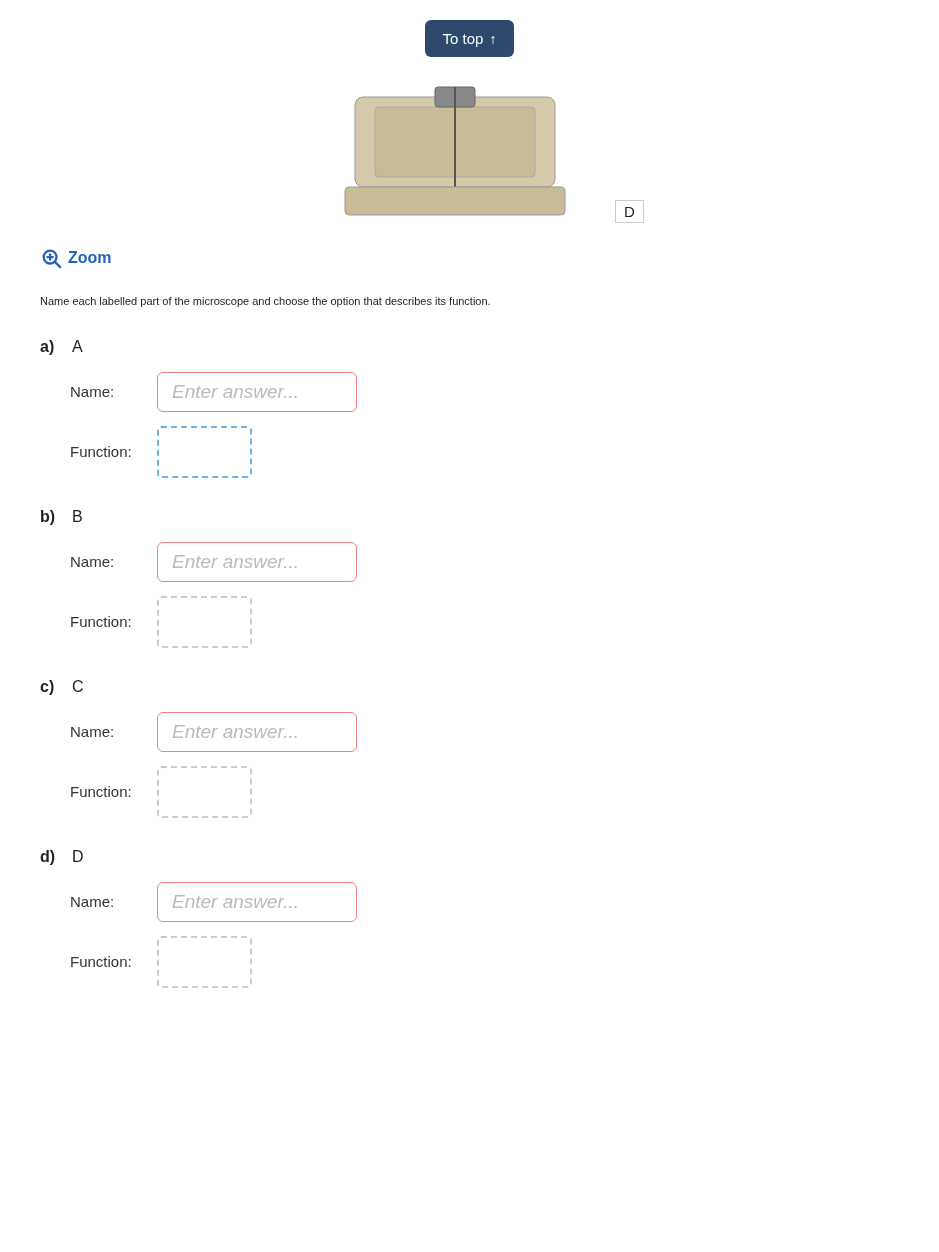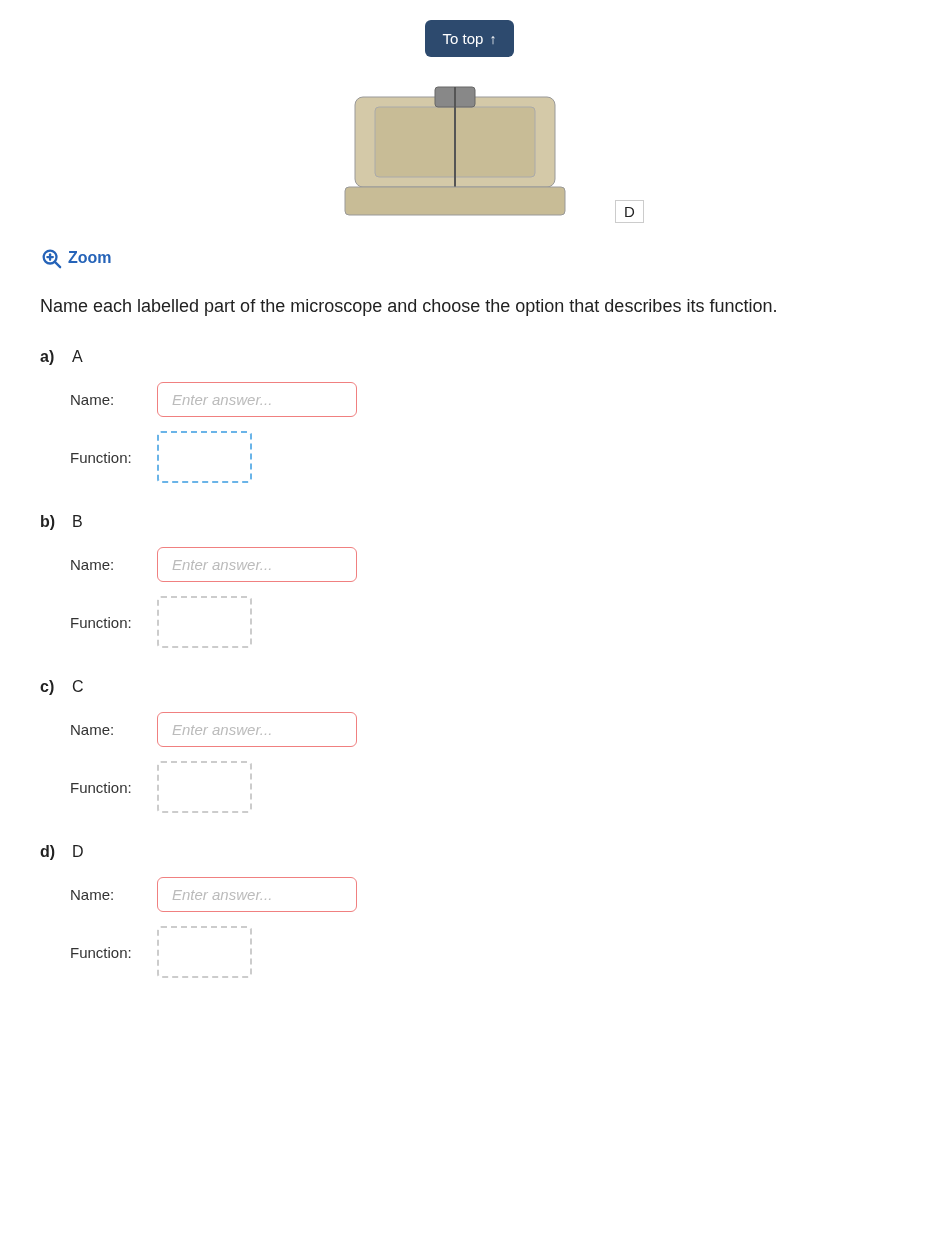--- a/index.html
+++ b/index.html
@@ -79,21 +79,21 @@
       text-decoration: none;
     }
 
     .zoom-icon {
       width: 22px;
       height: 22px;
       color: #2563b8;
     }
 
     .instruction-text {
-      font-size: 18px;
+      font-size: 11px;
       color: #222;
       margin-bottom: 28px;
       line-height: 1.5;
     }
 
     .question-section {
       margin-bottom: 30px;
     }
 
     .question-label {
@@ -126,21 +126,21 @@
     .field-label {
       font-size: 15px;
       color: #333;
       min-width: 75px;
     }
 
     .name-input {
       border: 1.5px solid #f08080;
       border-radius: 6px;
       padding: 8px 14px;
-      font-size: 15px;
+      font-size: 19px;
       color: #aaa;
       background: #fff;
       width: 200px;
       outline: none;
     }
 
     .name-input::placeholder {
       color: #bbb;
       font-style: italic;
     }

